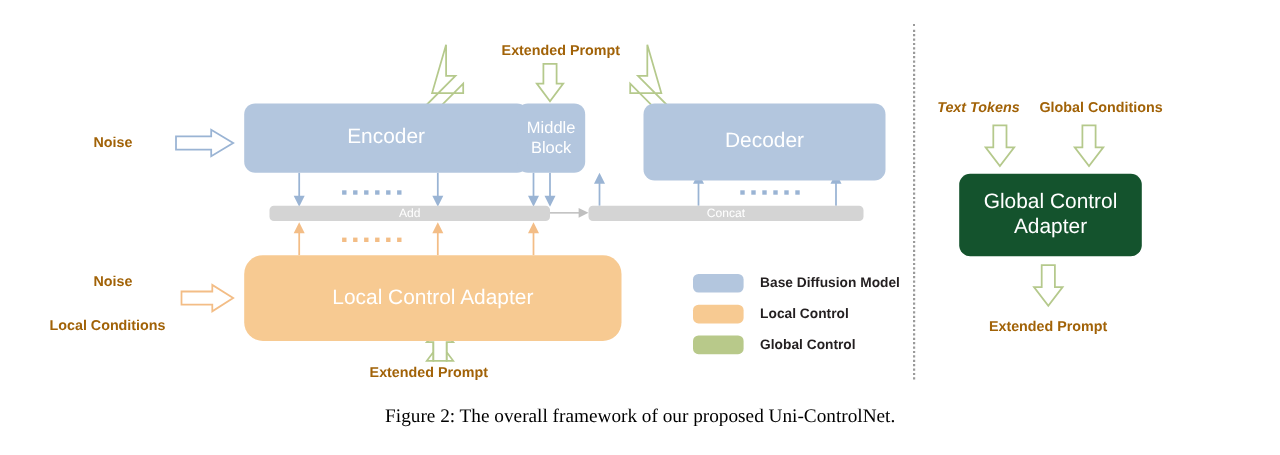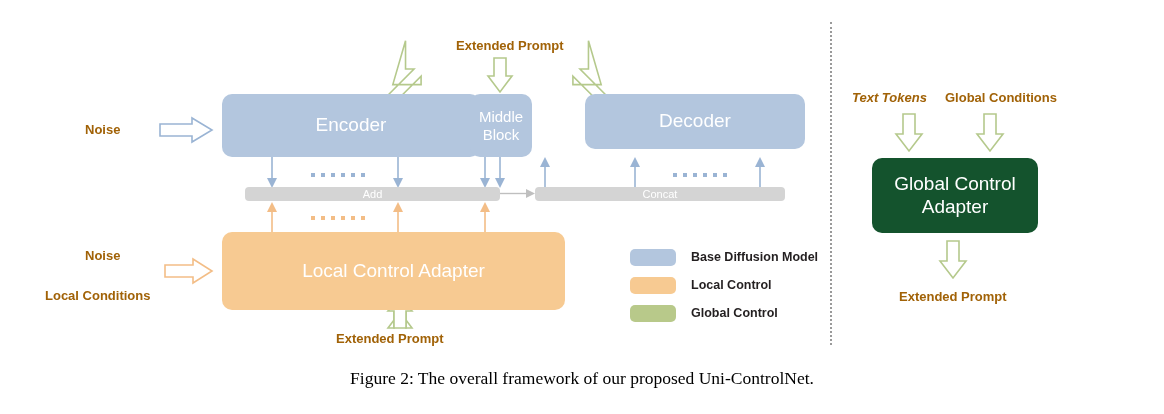--- a/index.html
+++ b/index.html
@@ -146,33 +146,33 @@
   <div class="divider" style="left:830px;top:22px;height:323px;"></div>
 
   <div class="block blk-blue" style="left:222px;top:94px;width:258px;height:63px;font-size:19px;">
     <span>Encoder</span>
   </div>
 
   <div class="block blk-blue" style="left:470px;top:94px;width:62px;height:63px;font-size:15px;">
     <span>Middle Block</span>
   </div>
 
-  <div class="block blk-blue" style="left:585px;top:94px;width:220px;height:55px;font-size:19px;">
+  <div class="block blk-blue" style="left:585px;top:94px;width:220px;height:70px;font-size:19px;">
     <span>Decoder</span>
   </div>
 
   <div class="bar" style="left:245px;top:187px;width:255px;height:14px;font-size:11px;">
     <span>Add</span>
   </div>
 
   <div class="bar" style="left:535px;top:187px;width:250px;height:14px;font-size:11px;">
     <span>Concat</span>
   </div>
 
-  <div class="block blk-orange" style="left:222px;top:232px;width:343px;height:78px;font-size:19px;">
+  <div class="block blk-orange" style="left:222px;top:232px;width:343px;height:78px;font-size:19px;border-radius:17px;">
     <span>Local Control Adapter</span>
   </div>
 
   <div class="lbl" style="left:85px;top:122px;font-size:13px;">
     <span>Noise</span>
   </div>
 
   <div class="lbl" style="left:85px;top:248px;font-size:13px;">
     <span>Noise</span>
   </div>

